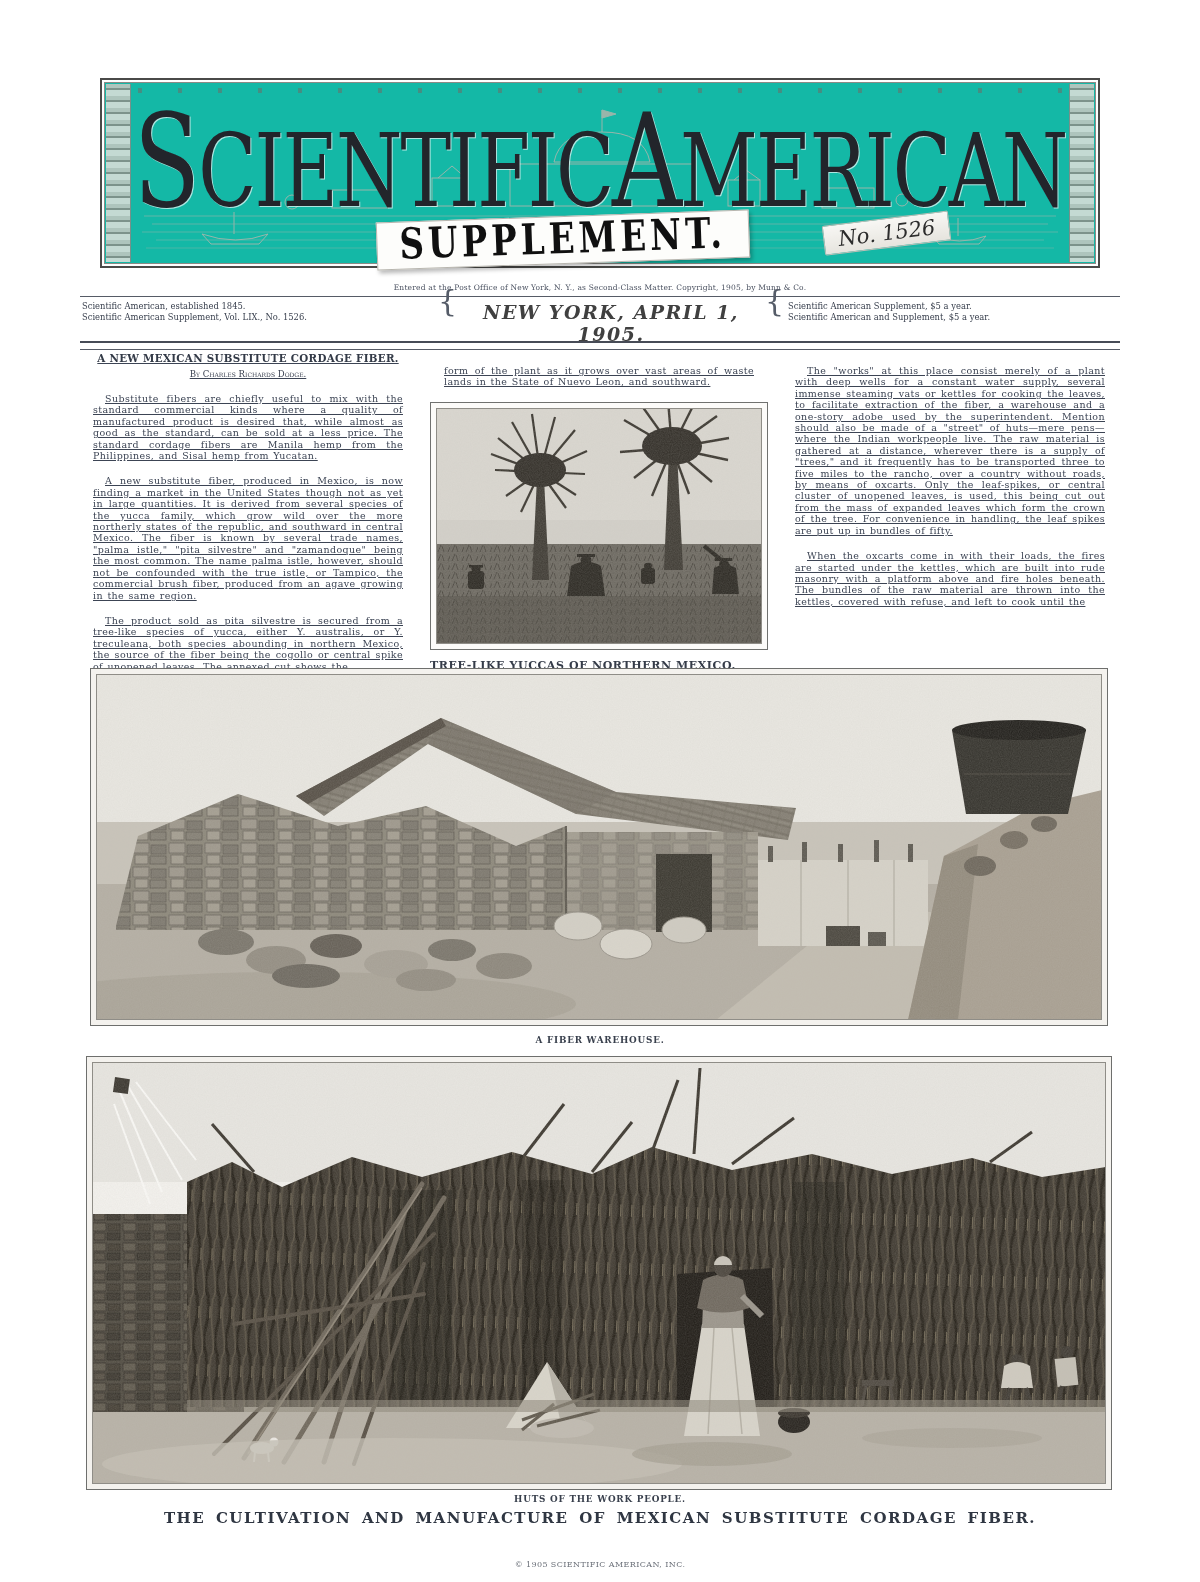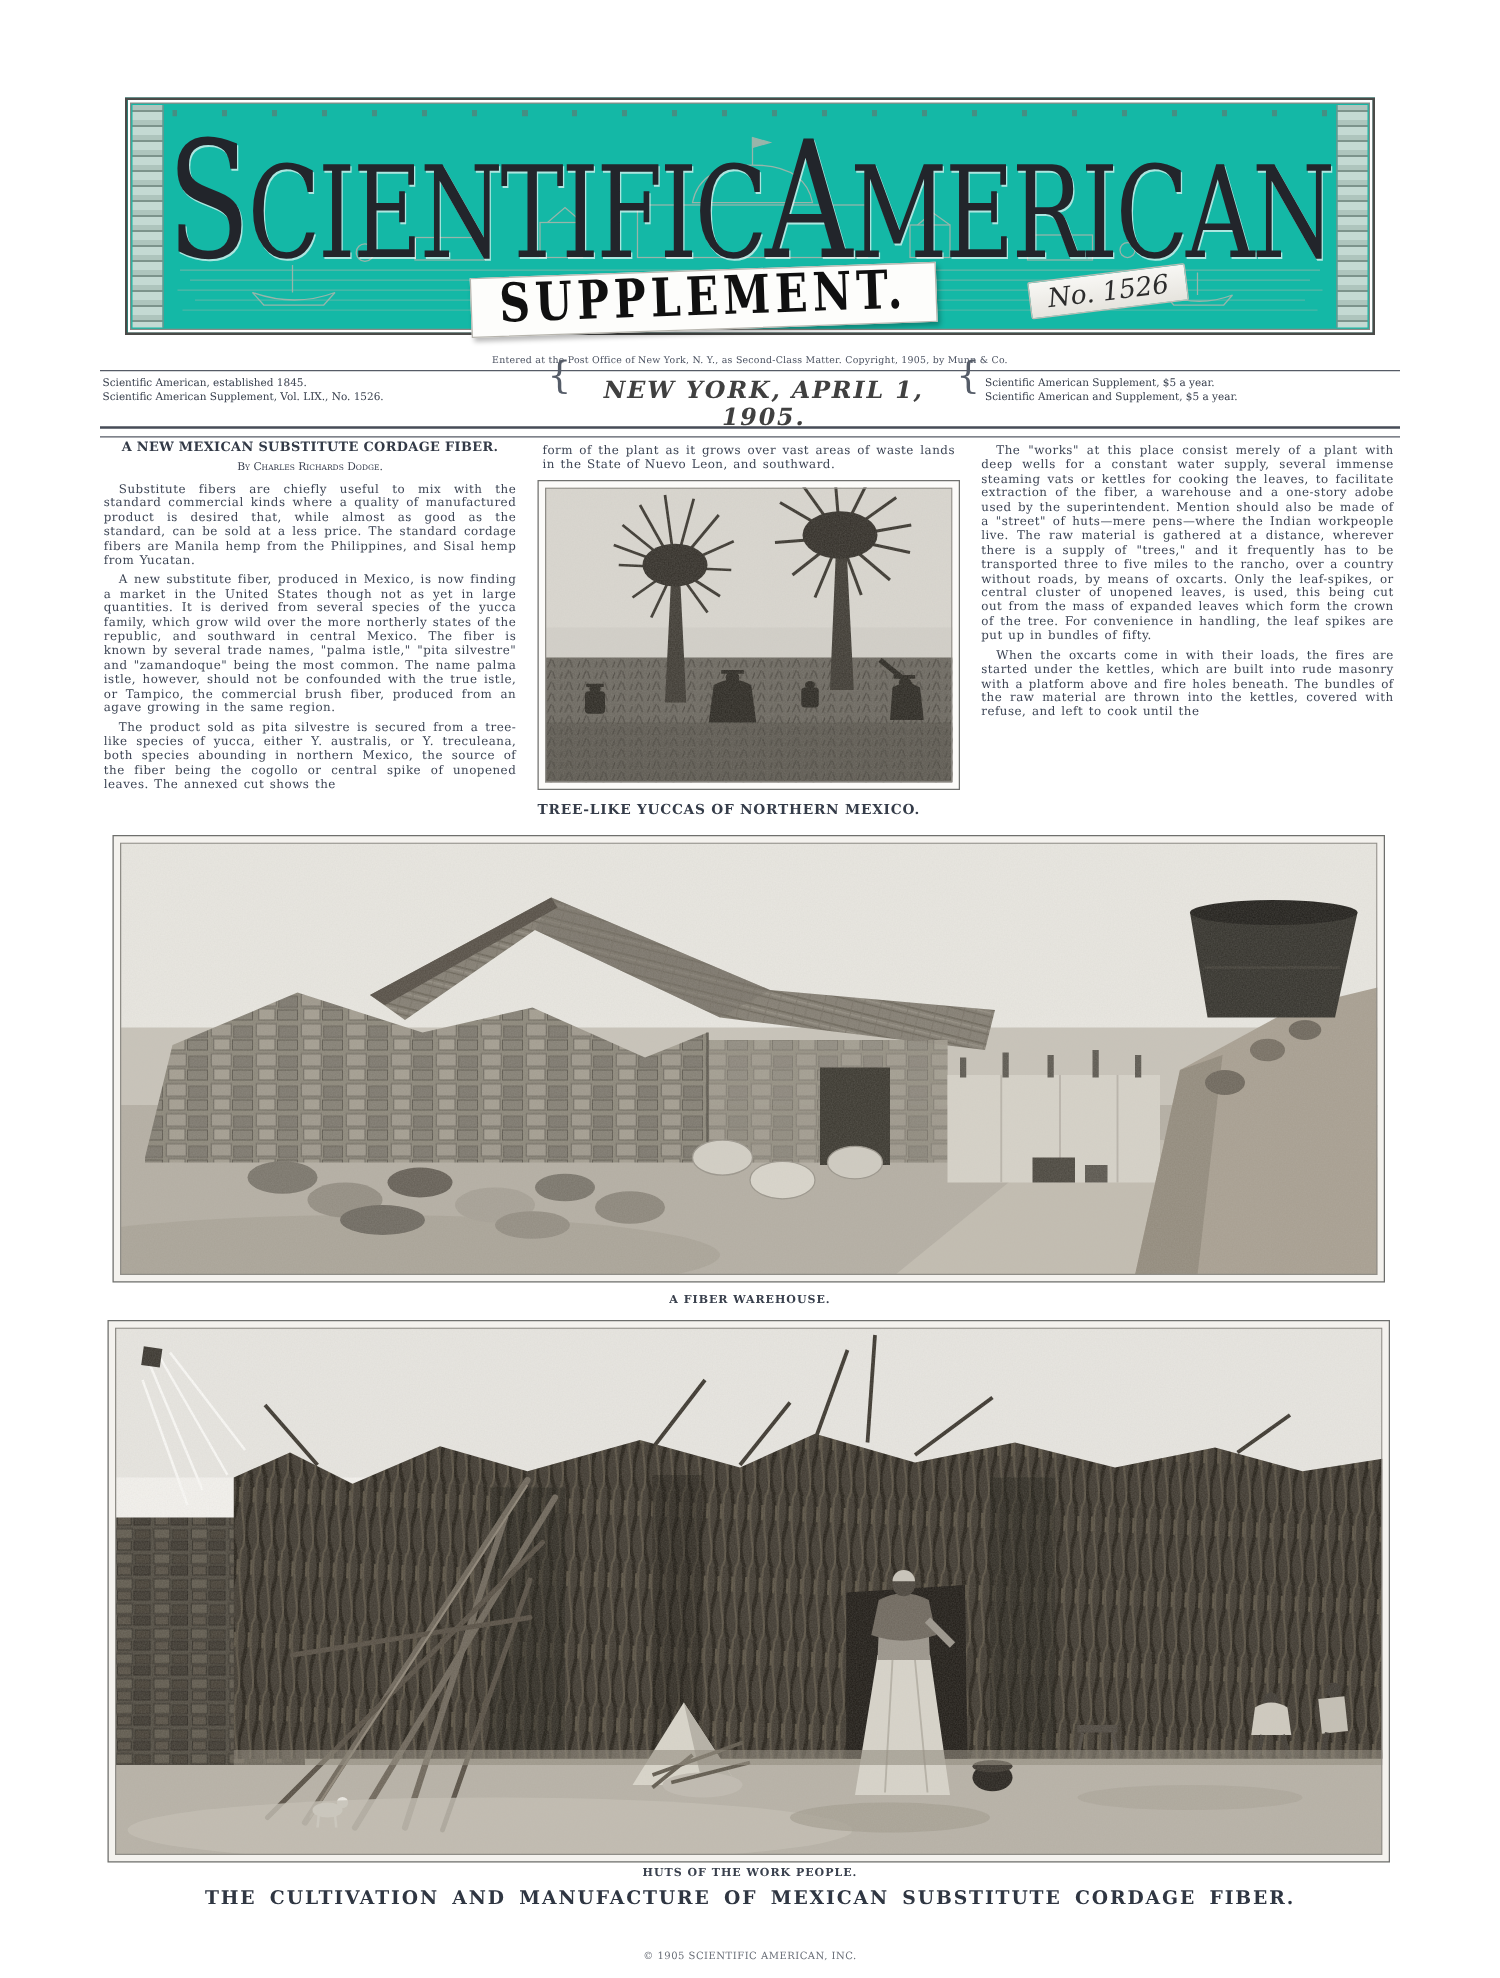--- a/index.html
+++ b/index.html
@@ -48,25 +48,25 @@
     padding:4px 2px;display:flex;align-items:flex-start;}
   .dl-side{font-size:8.4px;line-height:11px;color:#39404e;}
   .dl-left{width:352px;}
   .dl-right{width:330px;}
   .dl-center{flex:1;text-align:center;font-size:19px;font-weight:bold;
     letter-spacing:1.5px;color:#404040;font-style:italic;}
   .brace{font-size:30px;line-height:0;color:#555c68;padding:0 4px;font-weight:normal;}
   #rule2{position:absolute;left:80px;top:341px;width:1040px;height:2px;background:#474c57;}
   
   #columns{position:absolute;left:79px;top:351px;width:1041px;display:flex;gap:13px;}
-  .col{width:338px;}
+  .col{width:338px;text-decoration:underline;}
   .art-title{text-align:center;font-size:10.3px;font-weight:bold;letter-spacing:.3px;
     margin:1px 0 5px;color:#333a47;}
   .byline{text-align:center;font-size:8.6px;font-variant:small-caps;margin:0 0 7px;color:#3a4150;}
-  p.body{font-size:9.5px;line-height:11.4px;text-align:justify;margin:4px;
+  p.body{font-size:9.5px;line-height:11.4px;text-align:justify;margin:14px;
     letter-spacing:.4px;word-spacing:1px;color:#3c4454;}
   p.body.indent{text-indent:12px;}
   .small-fig{margin-top:6px;border:1px solid #70716f;padding:5px;background:#fcfbf9;}
   .small-fig svg{display:block;}
   .fig-cap{margin-top:9px;text-align:left;font-size:11px;font-weight:bold;
     letter-spacing:.6px;color:#353c49;}
   
   .bigfig{position:absolute;border:1px solid #6e6f6d;background:#f4f2ee;padding:5px;
     box-sizing:border-box;}
   #fig-warehouse{left:90px;top:668px;width:1018px;}

